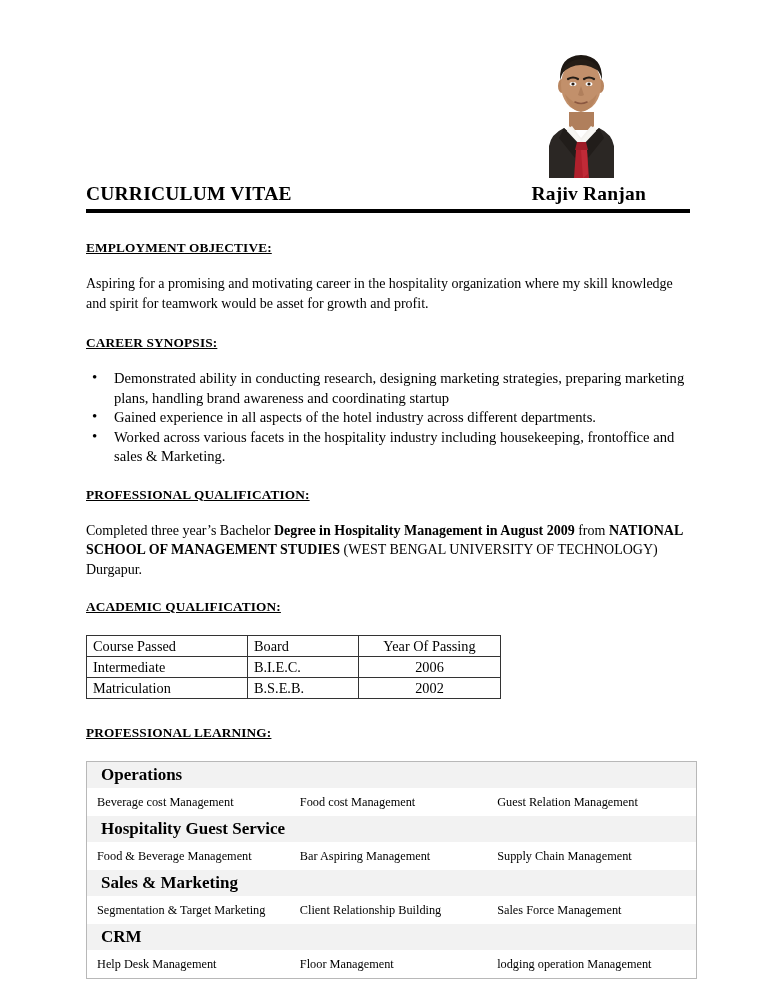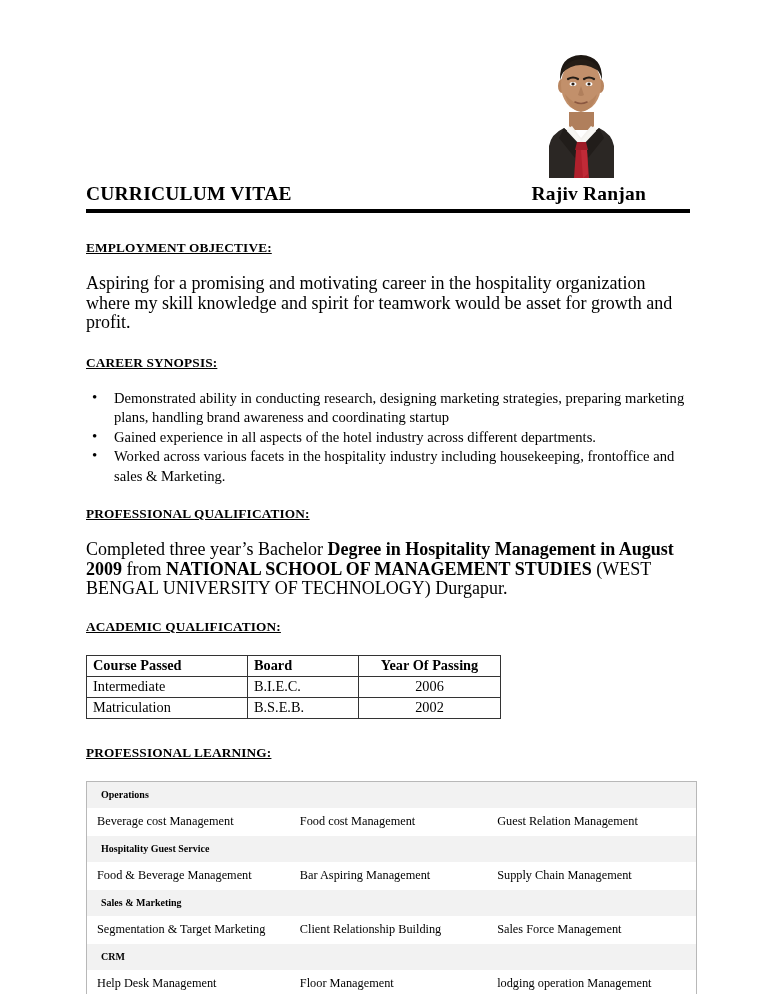--- a/index.html
+++ b/index.html
@@ -74,21 +74,21 @@
     width: 604px;
   }
   .sec-heading {
     font-size: 13.3px;
     font-weight: bold;
     text-decoration: underline;
     letter-spacing: 0.15px;
     margin: 0;
   }
   .para {
-    font-size: 18px;
+    font-size: 14px;
     line-height: 19.5px;
     margin: 0;
     text-align: left;
   }
   .para b { font-weight: bold; margin-top: 24px; }
   .gap-18 { height: 18px; }
   .gap-20 { height: 20px; }
   .gap-22 { height: 22px; }
   .gap-26 { height: 26px; }
 
@@ -126,21 +126,21 @@
     padding: 1px 6px;
     height: 18px;
     line-height: 17px;
     font-weight: normal;
     text-align: left;
     vertical-align: middle;
     overflow: hidden;
     white-space: nowrap;
   }
   table.academic thead th {
-    font-weight: bold;
+    font-weight: normal;
   }
   table.academic .col-course { width: 148px; }
   table.academic .col-board  { width: 98px; }
   table.academic .col-year   { width: 129px; }
   table.academic td.year,
   table.academic th.year { text-align: center; }
 
   
   table.learning {
     border-collapse: collapse;
@@ -154,21 +154,21 @@
     padding: 0 0 0 10px;
     vertical-align: middle;
     overflow: hidden;
     white-space: nowrap;
   }
   table.learning tr.cat-row td {
     background: #f2f2f2;
     font-weight: bold;
     height: 26px;
     padding-left: 14px;
-    font-size: 10px;
+    font-size: 17px;
   }
   table.learning tr.item-row td {
     background: #ffffff;
     height: 28px;
   }
   table.learning .lcol1 { width: 222px; }
   table.learning .lcol2 { width: 212px; margin-top: 16px; }
   table.learning .lcol3 { width: 177px; }
   table.learning tr.item-row td.lcol3 { padding-left: 4px; }
 </style>

